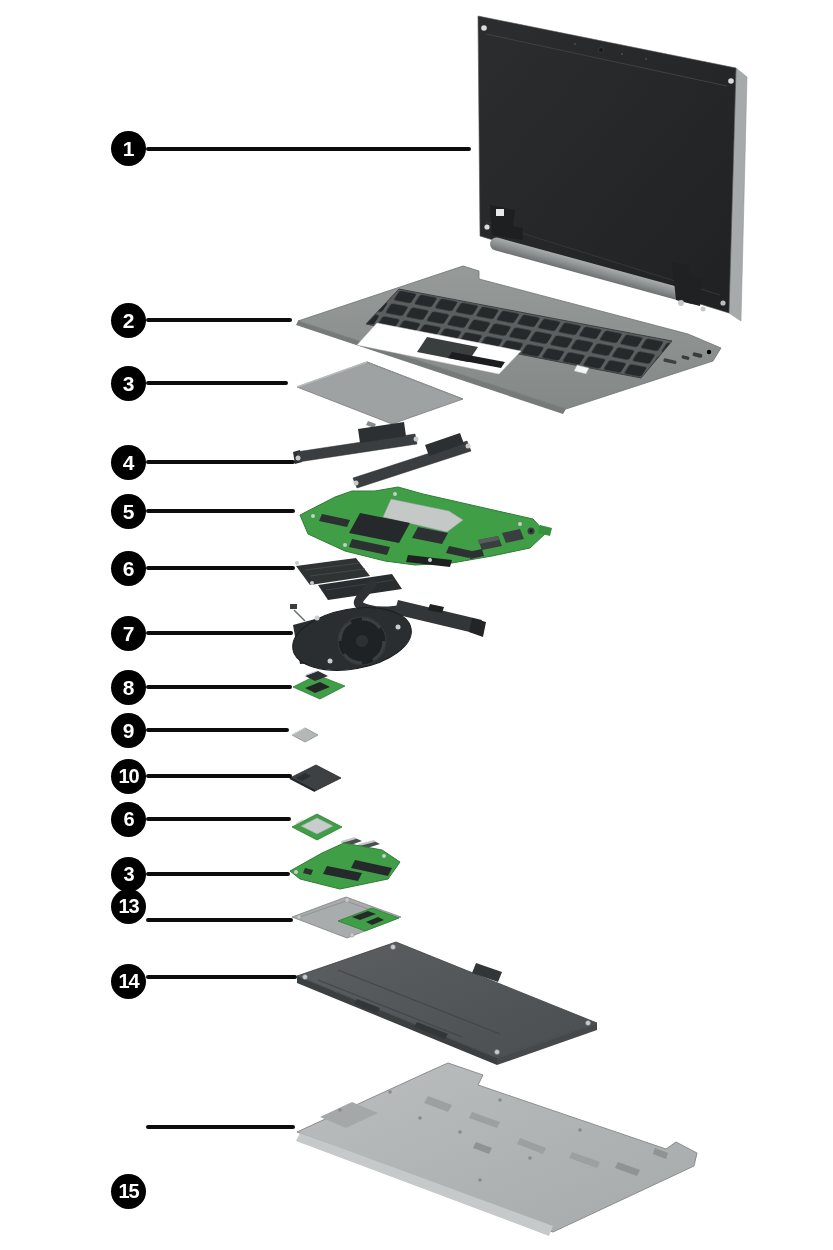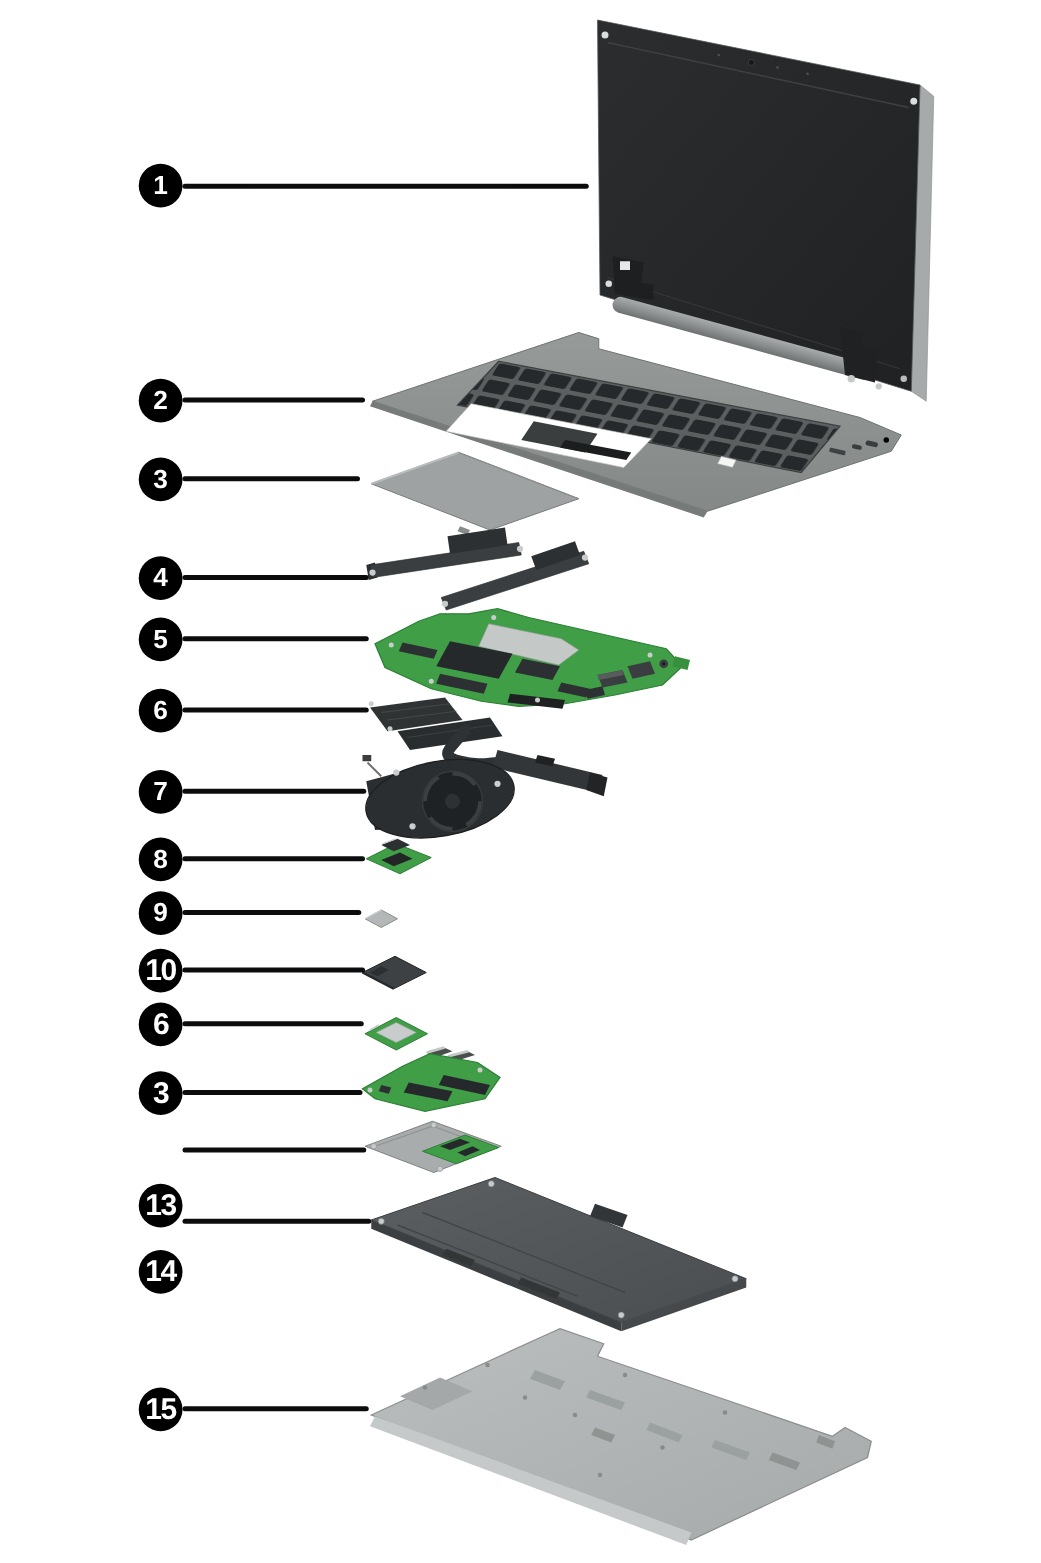--- a/index.html
+++ b/index.html
@@ -2,21 +2,21 @@
 <html><head>
 <meta charset="utf-8">
 <style>
   html,body{margin:0;padding:0;background:#ffffff;}
   .stage{position:relative;width:833px;height:1250px;background:#ffffff;overflow:hidden;
          font-family:"Liberation Sans",sans-serif;}
   .art{position:absolute;left:0;top:0;}
   .bubble{position:absolute;width:35px;height:35px;border-radius:50%;background:#000000;
           color:#ffffff;font-weight:bold;font-size:21px;line-height:35px;text-align:center;
           font-family:"Liberation Sans",sans-serif;}
-  .bubble.two{font-size:24px;letter-spacing:-1px;}
+  .bubble.two{font-size:20px;letter-spacing:-1px;}
   .leader{position:absolute;height:4px;background:#0c0c0c;border-radius:2px;}
 </style>
 </head>
 <body>
 
 <div class="stage">
 
 <svg class="art" width="833" height="1250" viewBox="0 0 833 1250">
   <defs>
     <linearGradient id="hg" x1="0" y1="0" x2="0" y2="1">
@@ -263,17 +263,17 @@
 <div class="bubble" style="left:111px;top:366px">3</div>
 <div class="bubble" style="left:111px;top:445px">4</div>
 <div class="bubble" style="left:111px;top:494px">5</div>
 <div class="bubble" style="left:111px;top:551px">6</div>
 <div class="bubble" style="left:111px;top:616px">7</div>
 <div class="bubble" style="left:111px;top:670px">8</div>
 <div class="bubble" style="left:111px;top:713px">9</div>
 <div class="bubble two" style="left:111px;top:759px">10</div>
 <div class="bubble two" style="left:111px;top:802px">6</div>
 <div class="bubble two" style="left:111px;top:857px">3</div>
-<div class="bubble two" style="left:111px;top:947px">13</div>
-<div class="bubble two" style="left:111px;top:1000px">14</div>
-<div class="bubble two" style="left:111px;top:1110px">15</div>
+<div class="bubble two" style="left:111px;top:889px">13</div>
+<div class="bubble two" style="left:111px;top:964px">14</div>
+<div class="bubble two" style="left:111px;top:1174px">15</div>
 
 </div>
 
 </body></html>

